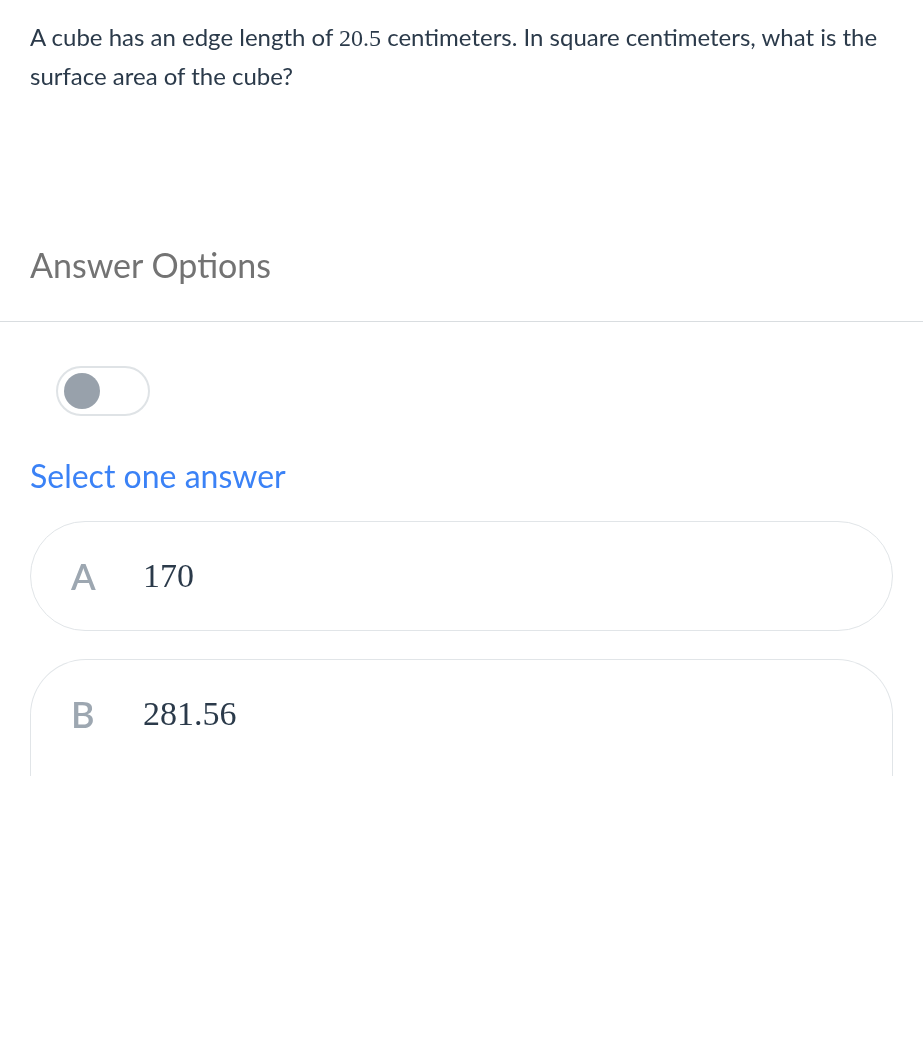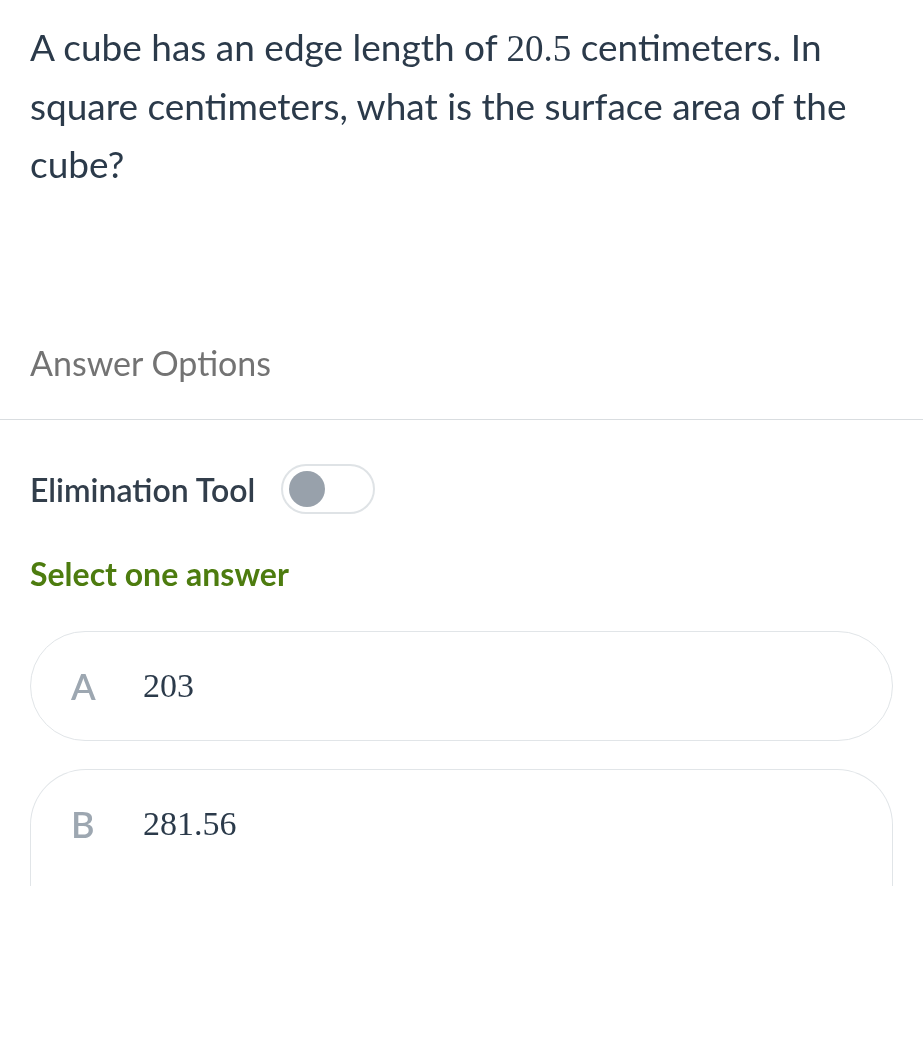--- a/index.html
+++ b/index.html
@@ -7,21 +7,21 @@
       margin: 0;
       padding: 0;
     }
     body {
       font-family: -apple-system, BlinkMacSystemFont, 'Segoe UI', 'Lato', 'Helvetica Neue', sans-serif;
       width: 923px;
       background: #ffffff;
       color: #2b3a4a;
     }
     .question-text {
-      font-size: 37px;
+      font-size: 24px;
       line-height: 1.55;
       padding: 18px 30px 0 30px;
       color: #2b3a4a;
       font-weight: 400;
     }
     .question-text .math {
       font-family: 'Georgia', 'Times New Roman', serif;
     }
     .answer-options-header {
       font-size: 34px;
@@ -61,24 +61,24 @@
       left: 6px;
       top: 50%;
       transform: translateY(-50%);
       width: 36px;
       height: 36px;
       background: #98a1ab;
       border-radius: 50%;
     }
     .select-instruction {
       font-size: 32px;
-      font-weight: 700;
-      color: #4d7c0f;
+      font-weight: 400;
+      color: #3b82f6;
       padding: 40px 30px 0 30px;
-      margin-bottom: 38px;
+      margin-bottom: 26px;
     }
     .options {
       padding: 0 30px;
     }
     .option {
       border: 1.5px solid #e1e5e8;
       border-radius: 56px;
       padding: 32px 40px;
       display: flex;
       align-items: center;
@@ -111,30 +111,29 @@
 
 <div class="question-text">
   <span>A cube has an edge length of </span><span class="math">20.5</span><span> centimeters. In square centimeters, what is the surface area of the cube?</span>
 </div>
 
 <div class="answer-options-header">Answer Options</div>
 
 <hr class="divider">
 
 <div class="elimination-row">
-  <span class="elimination-label">Elimination Tool</span>
   <div class="toggle">
     <div class="toggle-knob"></div>
   </div>
 </div>
 
 <div class="select-instruction">Select one answer</div>
 
 <div class="options">
   <div class="option">
     <span class="option-letter">A</span>
-    <span class="option-value">203</span>
+    <span class="option-value">170</span>
   </div>
   <div class="option">
     <span class="option-letter">B</span>
     <span class="option-value">281.56</span>
   </div>
 </div>
 
 </body></html>

